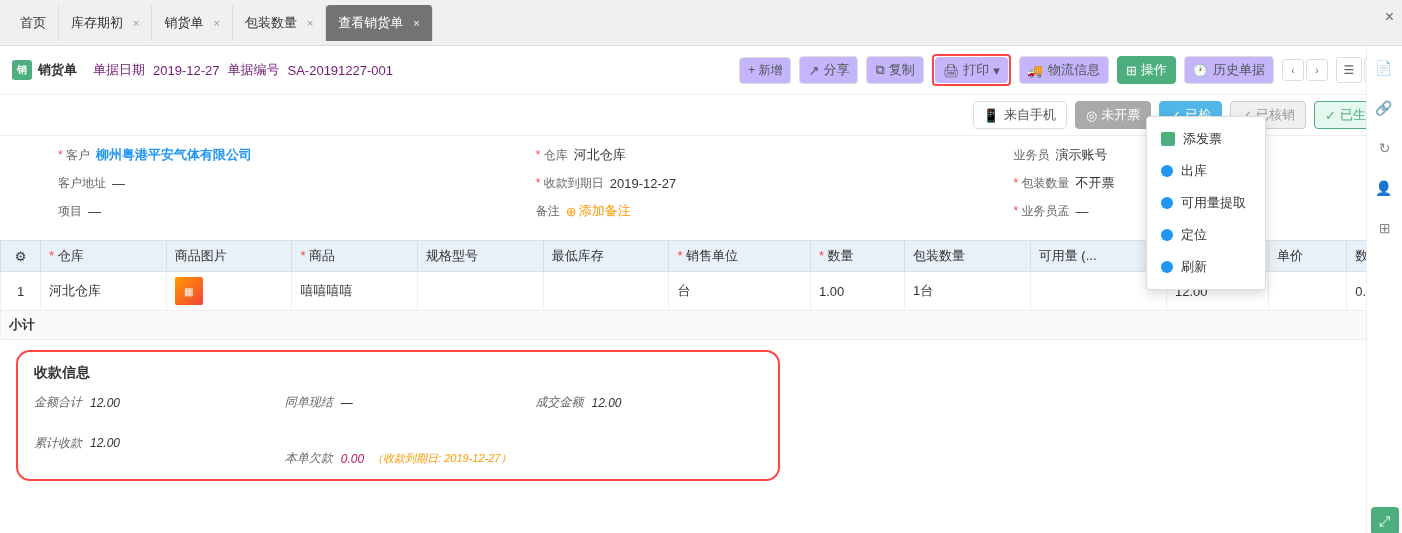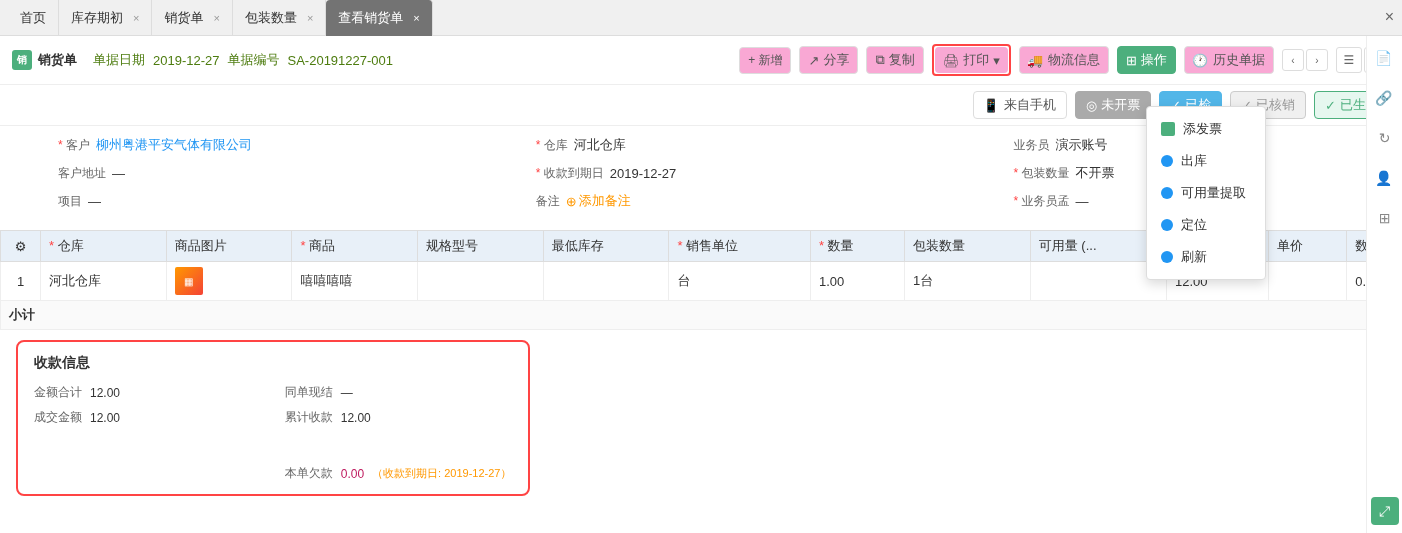--- a/index.html
+++ b/index.html
@@ -4,21 +4,21 @@
   <style>
     * { box-sizing: border-box; margin: 0; padding: 0; font-family: 'Microsoft YaHei', Arial, sans-serif; font-size: 13px; }
     body { background: #f5f5f5; overflow: hidden; }
 
     
     .tab-bar {
       display: flex;
       align-items: center;
       background: #f0f0f0;
       border-bottom: 1px solid #ddd;
-      height: 36px;
+      height: 46px;
       padding: 12px 8px;
       position: relative;
     }
     .tab-item {
       display: flex;
       align-items: center;
       padding: 0 12px;
       height: 36px;
       cursor: pointer;
       font-size: 13px;
@@ -73,40 +73,40 @@
       display: inline-flex;
       align-items: center;
       justify-content: center;
       color: #fff;
       font-size: 10px;
     }
     .form-meta {
       display: flex;
       align-items: center;
       gap: 8px;
-      color: #4d7c0f;
+      color: #701a75;
       font-size: 12px;
     }
     .toolbar-right {
       margin-left: auto;
       display: flex;
       align-items: center;
       gap: 8px;
     }
     .toolbar-btn {
       display: flex;
       align-items: center;
       gap: 4px;
       padding: 4px 8px;
       border: 1px solid #ddd;
       border-radius: 4px;
       cursor: pointer;
       font-size: 12px;
       color: #555;
-      background: #f9a8d4;
+      background: #c4b5fd;
     }
     .toolbar-btn.active-op {
       background: #4caf7d;
       color: #fff;
       border-color: #4caf7d;
     }
     .btn-status {
       display: flex;
       align-items: center;
       gap: 4px;
@@ -166,21 +166,21 @@
       font-size: 12px;
     }
     .field-label.required::before {
       content: '* ';
       color: #f44;
     }
     .field-value {
       color: #333;
       font-size: 13px;
     }
-    .field-link { color: #2196F3; text-decoration: none; cursor: pointer; }
+    .field-link { color: #2196F3; text-decoration: none; cursor: pointer; font-weight: bold; }
     .add-note {
       color: #ff9800;
       cursor: pointer;
       font-size: 12px;
       display: flex;
       align-items: center;
       gap: 2px;
     }
 
     
@@ -221,34 +221,35 @@
     
     .bottom-section {
       display: flex;
       padding: 10px 16px;
       gap: 16px;
     }
 
     
     .collection-box {
       border: 2px solid #f44;
-      border-radius: 8px;
+      border-radius: 14px;
       padding: 12px 16px;
       min-width: 480px;
     }
     .collection-title {
       font-weight: bold;
       font-size: 14px;
       margin-bottom: 12px;
       color: #333;
     }
     .collection-grid {
       display: grid;
-      grid-template-columns: 1fr 1fr;
+      grid-template-columns: 1fr 1fr 1fr;
       gap: 8px 24px;
+      font-style: italic;
     }
     .col-item {
       display: flex;
       align-items: center;
       gap: 8px;
     }
     .col-label { color: #666; font-size: 12px; white-space: nowrap; }
     .col-value { color: #333; font-size: 12px; }
     .col-value.red { color: #be185d; }
     .col-value.orange { color: #ff9800; }

